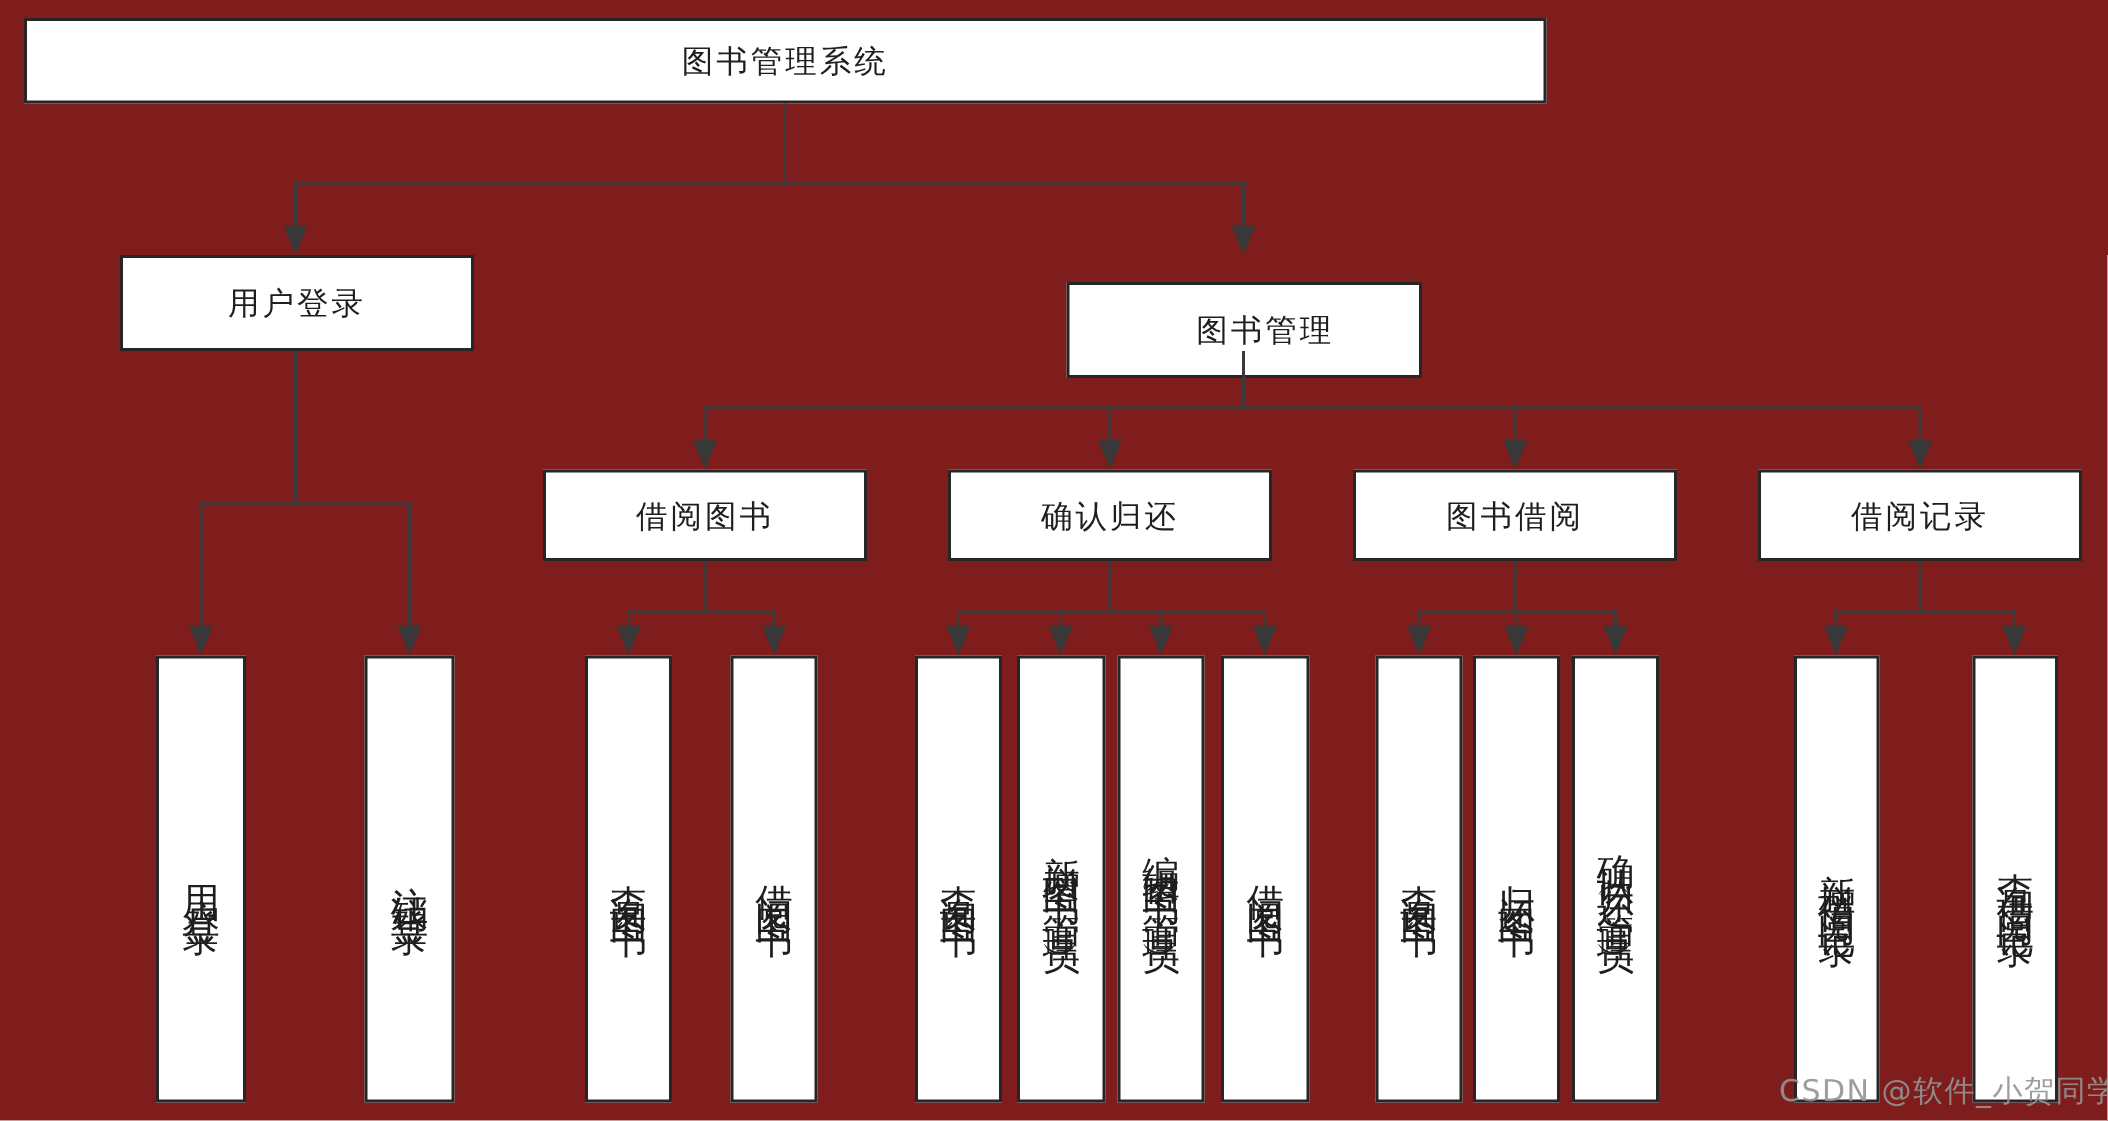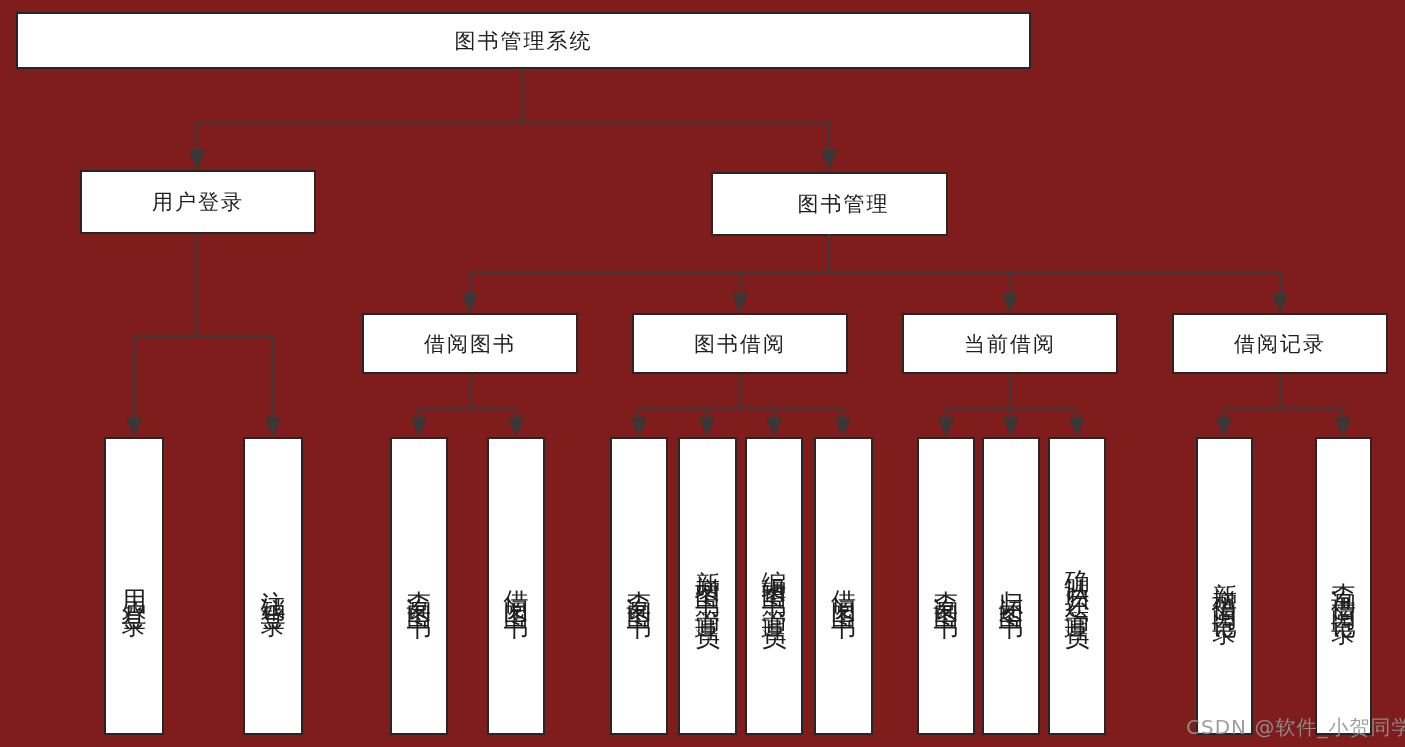--- a/index.html
+++ b/index.html
@@ -30,25 +30,25 @@
   }
 </style>
 </head>
 <body>
 
 <div id="canvas">
 
   <div class="node h" style="left:16px;top:12px;width:1015px;height:57px;">图书管理系统</div>
 
   <div class="node h" style="left:80px;top:170px;width:236px;height:64px;">用户登录</div>
-  <div class="node h" style="left:711px;top:172px;width:237px;height:64px;padding-left:28px;">图书管理</div>
+  <div class="node h" style="left:711px;top:188px;width:237px;height:64px;padding-left:28px;">图书管理</div>
 
   <div class="node h" style="left:362px;top:313px;width:216px;height:61px;">借阅图书</div>
-  <div class="node h" style="left:632px;top:313px;width:216px;height:61px;">图书借阅</div>
-  <div class="node h" style="left:902px;top:313px;width:216px;height:61px;">当前借阅</div>
+  <div class="node h" style="left:632px;top:313px;width:216px;height:61px;">确认归还</div>
+  <div class="node h" style="left:902px;top:313px;width:216px;height:61px;">图书借阅</div>
   <div class="node h" style="left:1172px;top:313px;width:216px;height:61px;">借阅记录</div>
 
   <div class="node v" style="left:104px;top:437px;width:60px;height:298px;">用户登录</div>
   <div class="node v" style="left:243px;top:437px;width:60px;height:298px;">注销登录</div>
 
   <div class="node v" style="left:390px;top:437px;width:58px;height:298px;">查询图书</div>
   <div class="node v" style="left:487px;top:437px;width:58px;height:298px;">借阅图书</div>
 
   <div class="node v" style="left:610px;top:437px;width:58px;height:298px;">查询图书</div>
   <div class="node v" style="left:678px;top:437px;width:59px;height:298px;">新增图书（管理员）</div>

